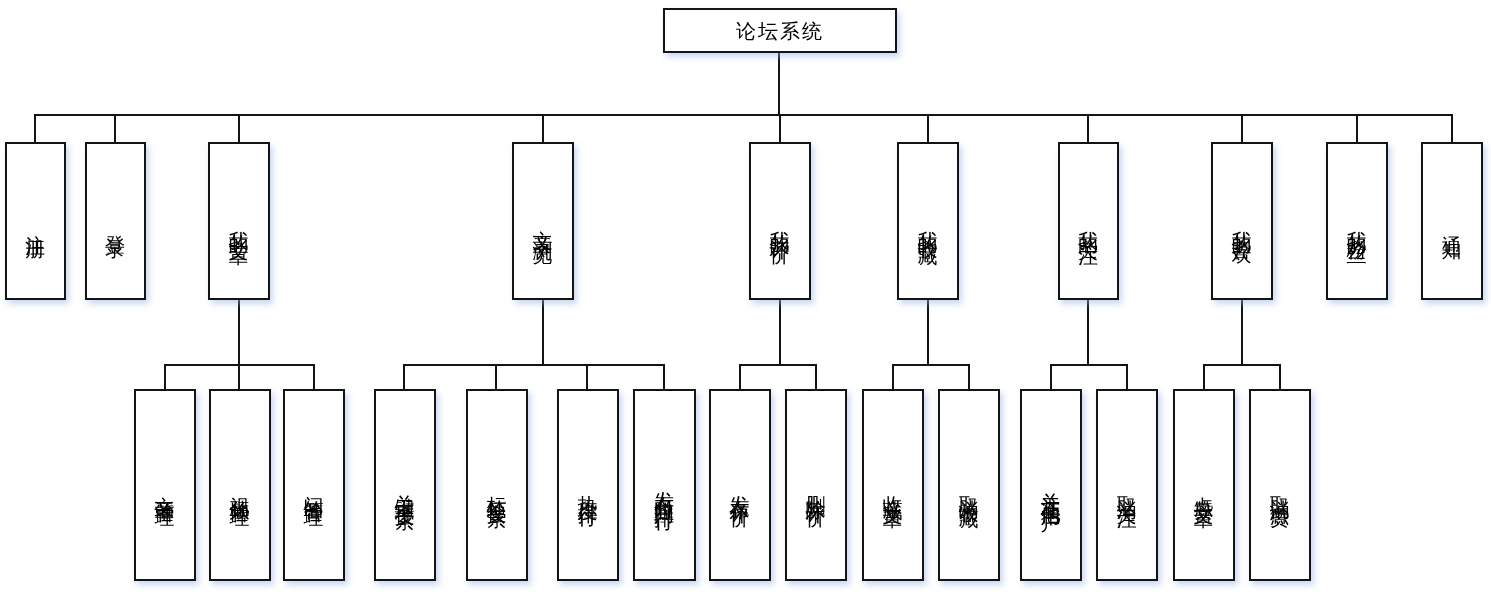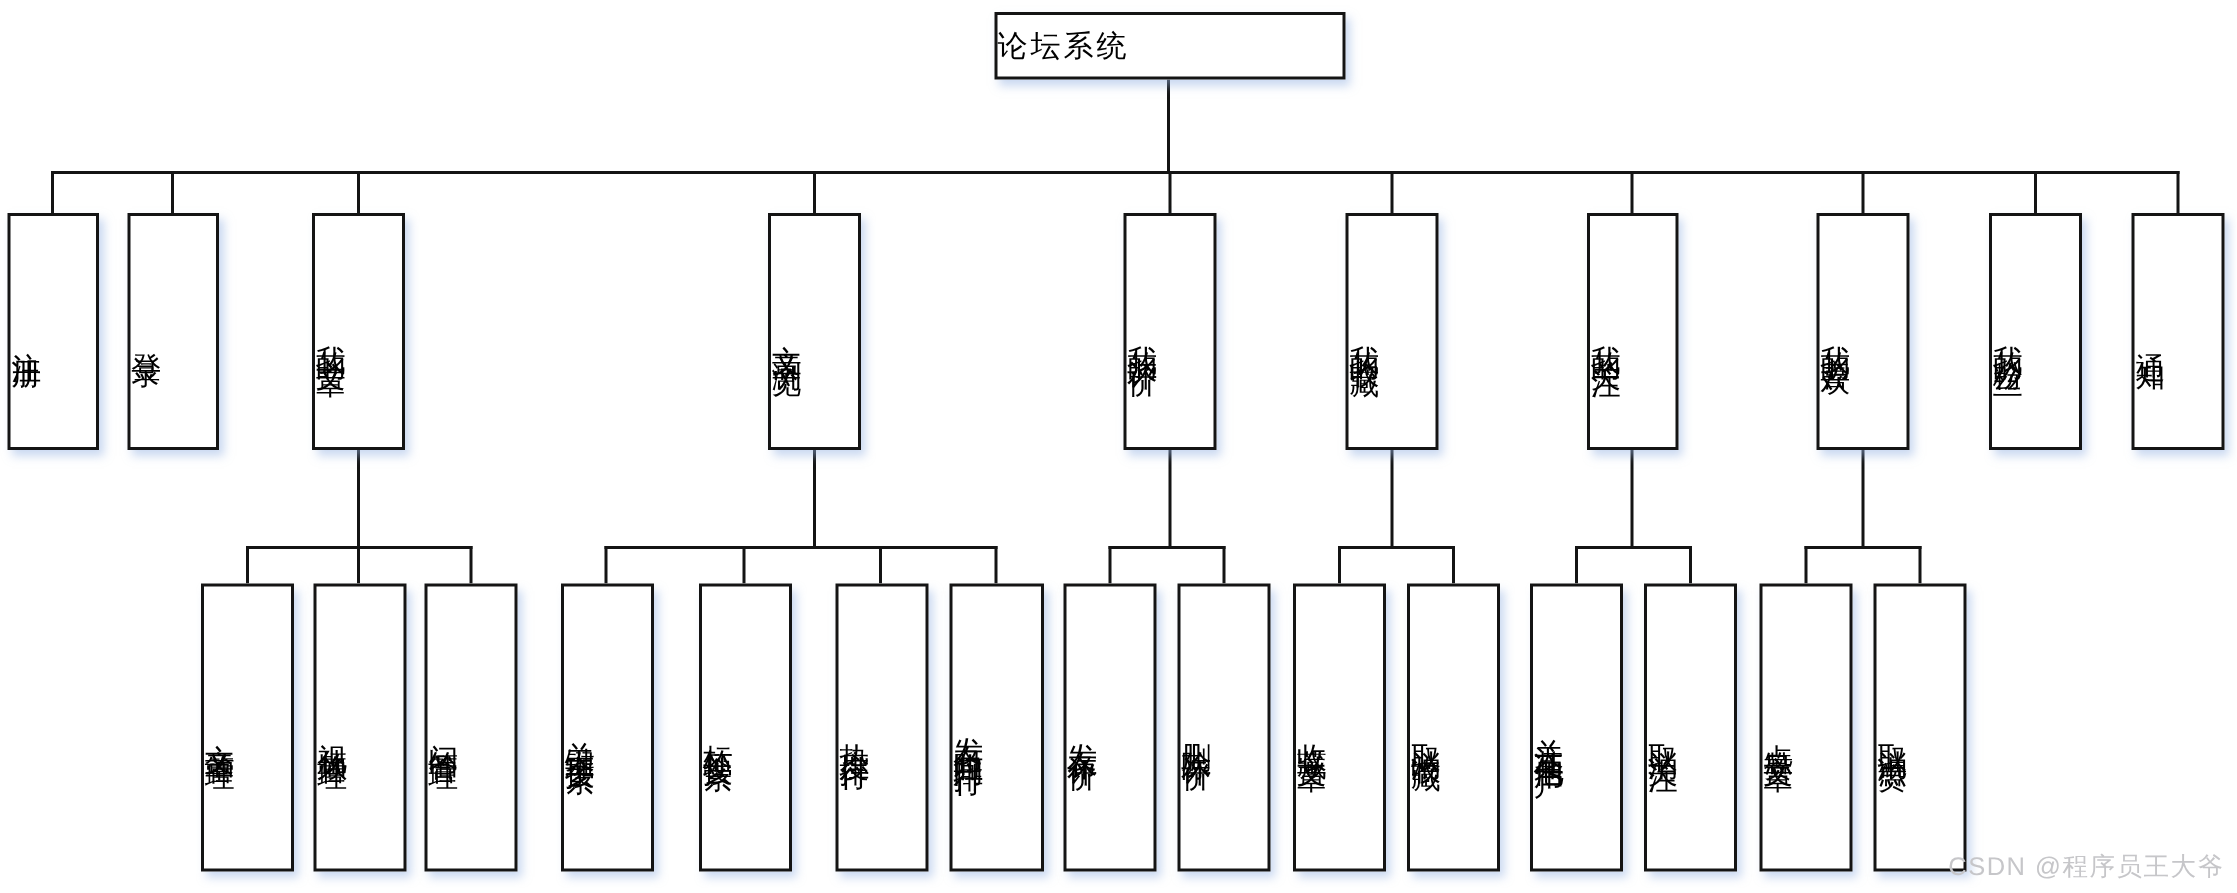--- a/index.html
+++ b/index.html
@@ -4,21 +4,21 @@
 <style>
   html,body{margin:0;padding:0;background:#ffffff;}
   .stage{
     position:relative;width:1491px;height:595px;background:#ffffff;
     font-family:"Liberation Sans",sans-serif;overflow:hidden;
   }
   .line{position:absolute;background:#141414;z-index:1;}
   .node{
     position:absolute;box-sizing:border-box;z-index:2;
     border:2px solid #141414;background:#ffffff;color:#000000;
-    display:flex;align-items:center;justify-content:flex-start;
+    display:flex;align-items:center;justify-content:center;
     box-shadow:3px 4px 6px rgba(150,180,228,.5);
   }
   .node span{
     writing-mode:vertical-rl;text-orientation:upright;
     font-size:20px;line-height:1;letter-spacing:5px;
     padding-top:5px;
   }
   .node.root span{
     writing-mode:horizontal-tb;letter-spacing:2px;padding-top:0;font-size:20px;
   }
@@ -152,15 +152,14 @@
   <div class="node l2" style="left:1096px;top:389px;width:62px;height:192px">
       <span>取消关注</span>
     </div>
   <div class="node l2" style="left:1173px;top:389px;width:62px;height:192px">
       <span>点赞文章</span>
     </div>
   <div class="node l2" style="left:1249px;top:389px;width:62px;height:192px">
       <span>取消点赞</span>
     </div>
 
-  <div class="watermark">CSDN @程序员王大爷</div>
 
 </div>
 
 </body></html>

